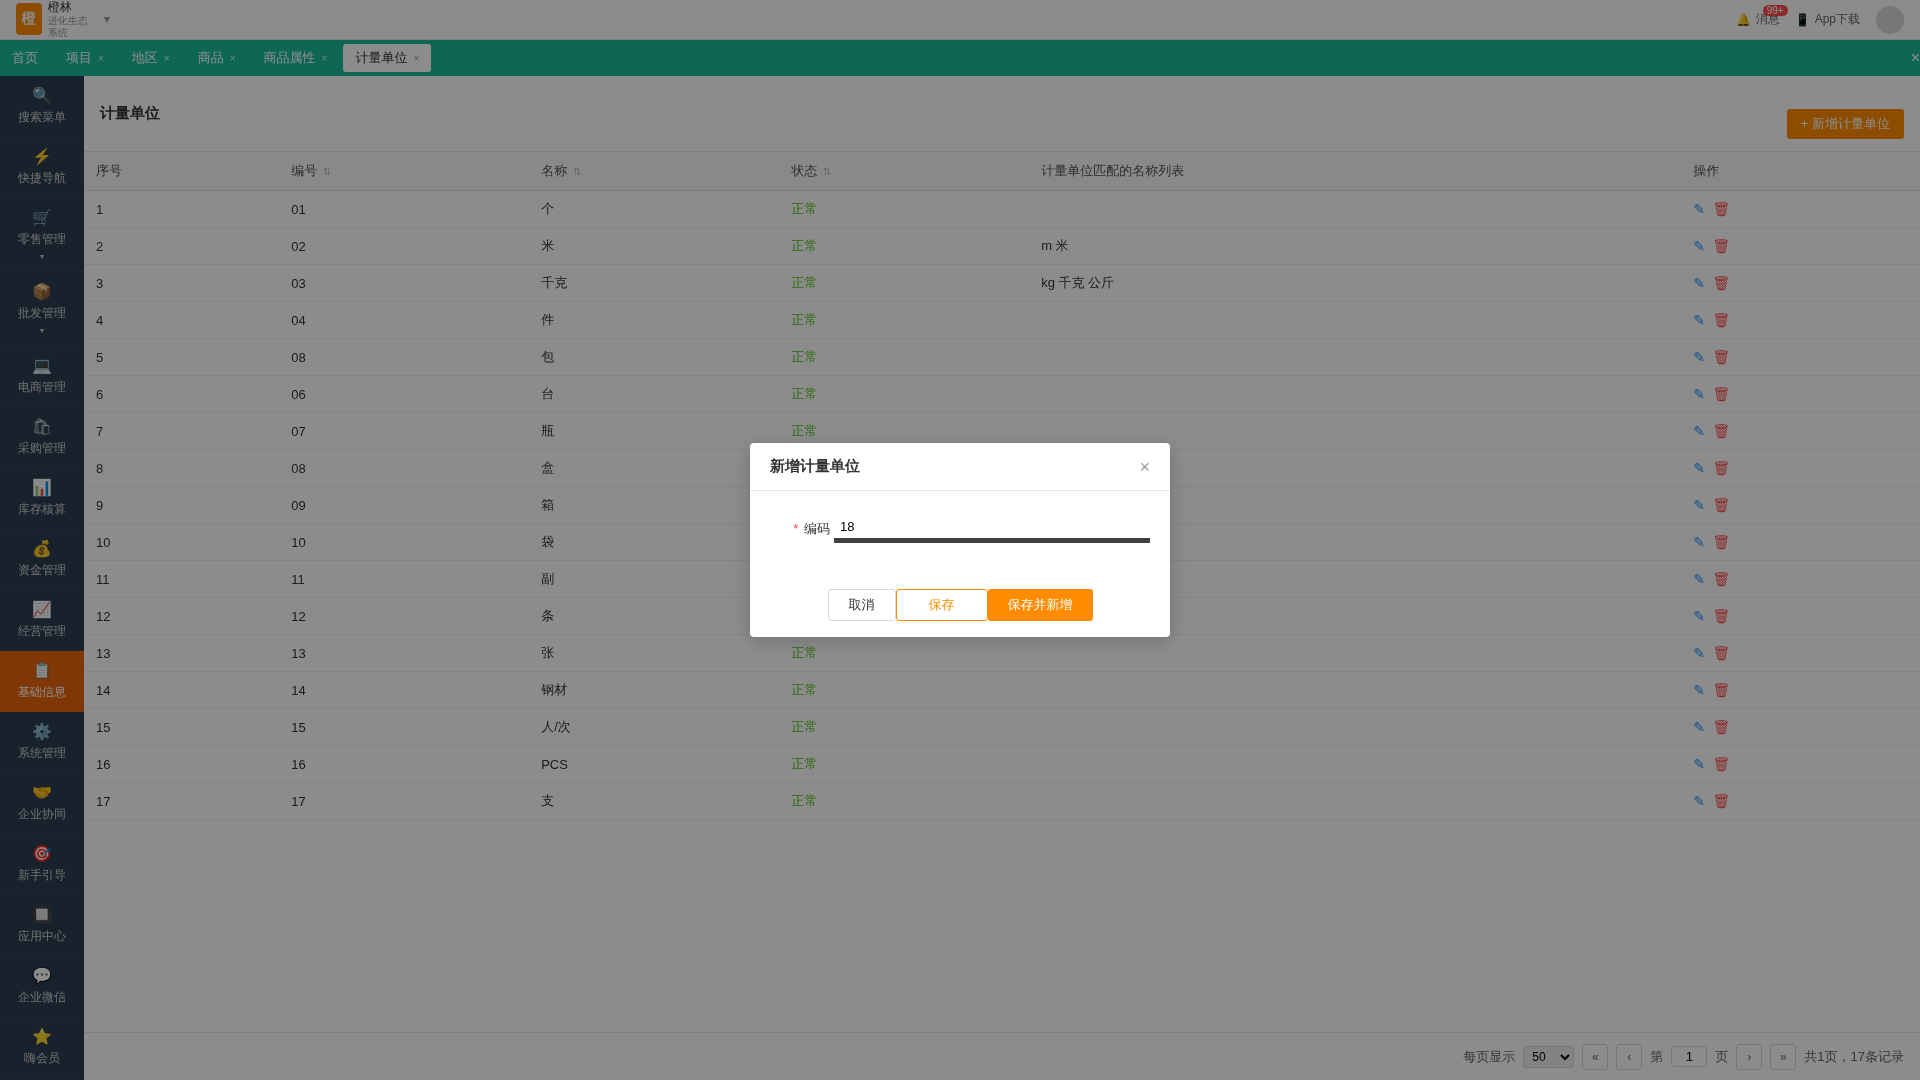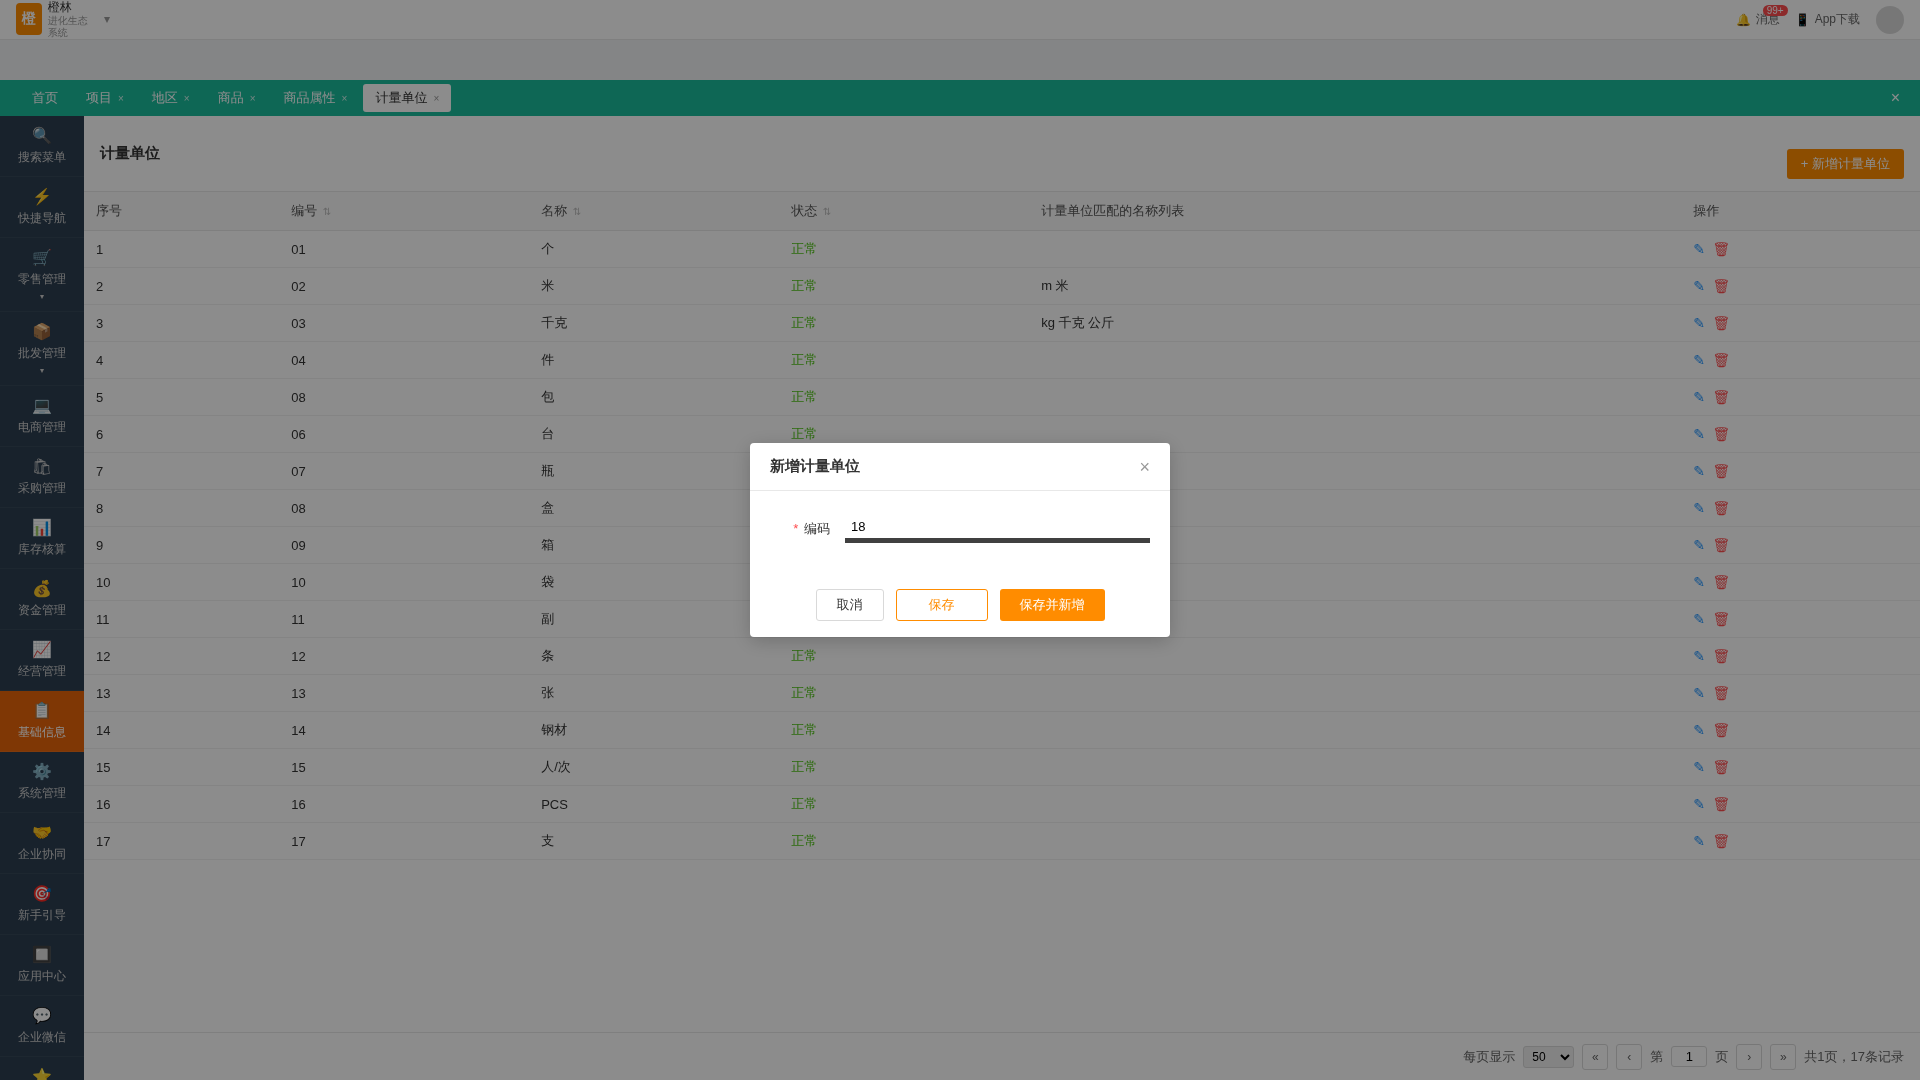--- a/index.html
+++ b/index.html
@@ -24,24 +24,23 @@
     .top-bar-btn { display: flex; align-items: center; gap: 4px; color: #666; font-size: 12px; cursor: pointer; position: relative; }
     .badge { background: #ff4d4f; color: white; border-radius: 8px; padding: 0 4px; font-size: 10px; position: absolute; top: -6px; right: -8px; }
     .avatar { width: 28px; height: 28px; background: #d9d9d9; border-radius: 50%; }
 
     
     .tab-bar {
       height: 36px;
       background: #1abc9c;
       display: flex;
       align-items: center;
-      padding: 0 20px;
+      padding: 0 0;
       flex-shrink: 0;
       gap: 4px;
-      margin-top: 40px;
     }
     .tab-item {
       height: 28px;
       padding: 0 12px;
       border-radius: 3px;
       display: flex;
       align-items: center;
       gap: 6px;
       cursor: pointer;
       font-size: 13px;
@@ -166,36 +165,36 @@
       padding: 14px 20px;
       border-bottom: 1px solid #e8e8e8;
       display: flex;
       align-items: center;
       justify-content: space-between;
     }
     .modal-title { font-size: 15px; font-weight: 600; color: #333; }
     .modal-close { cursor: pointer; color: #999; font-size: 18px; line-height: 1; }
     .modal-body { padding: 24px 20px 16px; }
     .form-row { display: flex; align-items: center; margin-bottom: 18px; }
-    .form-label { width: 60px; text-align: right; color: #333; font-size: 13px; margin-right: 15px; flex-shrink: 0; }
+    .form-label { width: 60px; text-align: right; color: #333; font-size: 13px; margin-right: 4px; flex-shrink: 0; }
     .form-required { color: #ff4d4f; margin-right: 2px; }
     .form-input {
       flex: 1;
       border: none;
       border-bottom: 5px solid #404040;
       padding: 4px 6px;
       font-size: 13px;
       outline: none;
     }
     .form-input.name-input { border-bottom-color: #ff8c00; }
     .modal-footer {
       padding: 12px 20px 16px;
       display: flex;
       justify-content: center;
-      gap: 12px;
+      gap: 0;
     }
     .btn-cancel {
       border: 1px solid #d9d9d9;
       background: #fff;
       color: #333;
       padding: 6px 20px;
       border-radius: 3px;
       cursor: pointer;
       font-size: 13px;
     }

